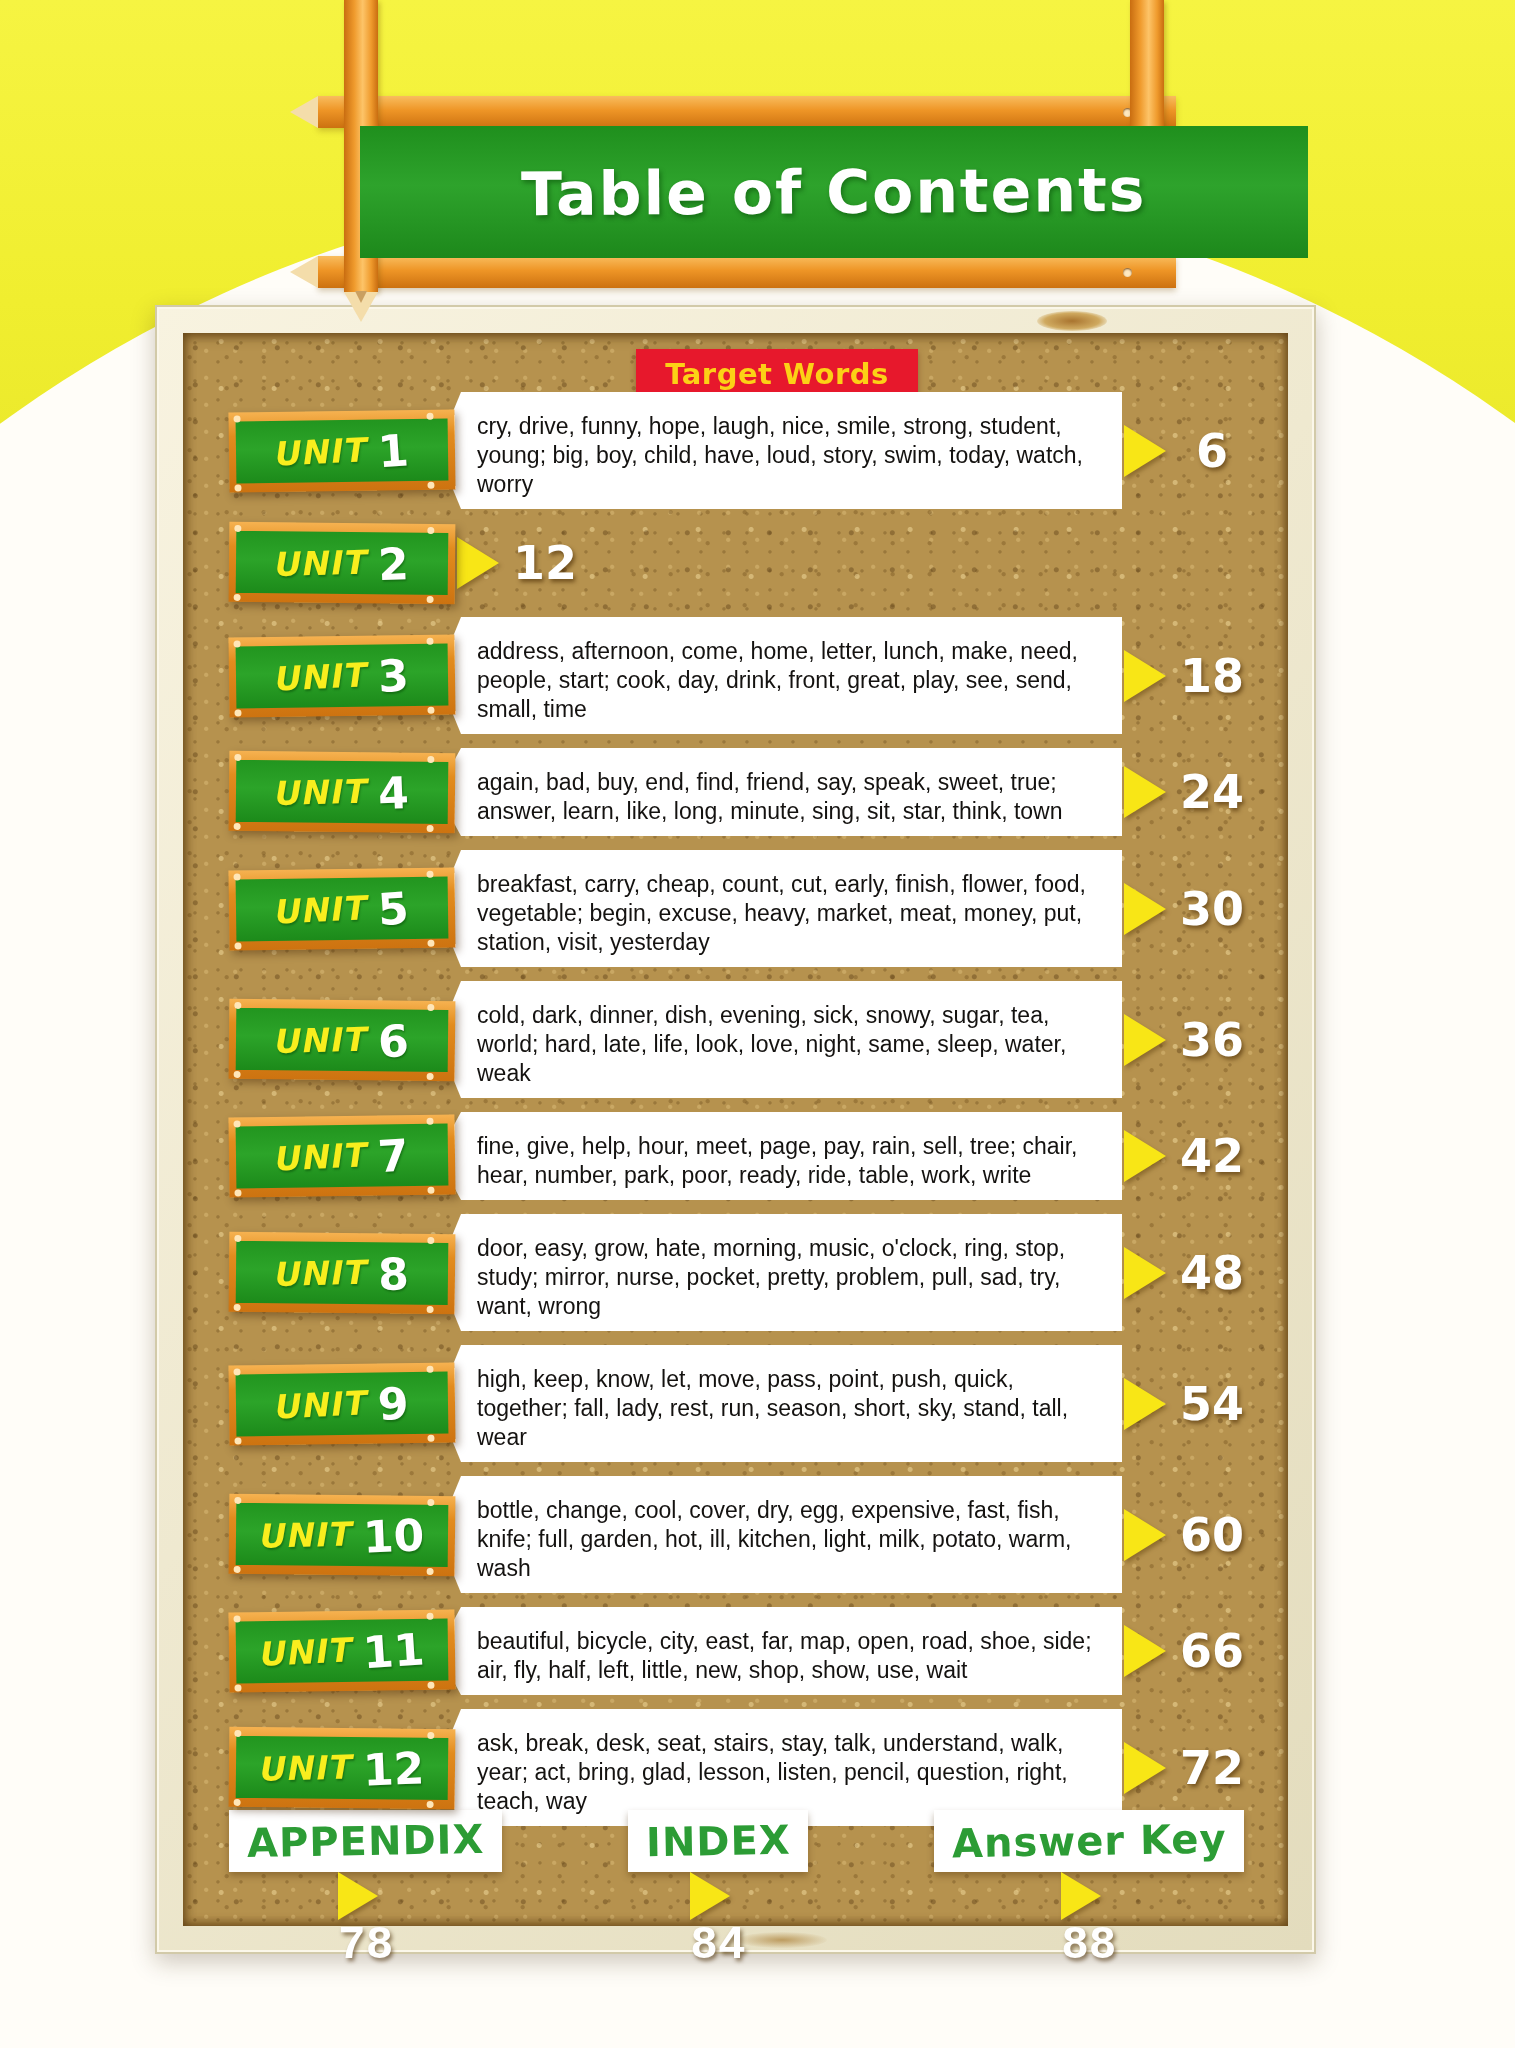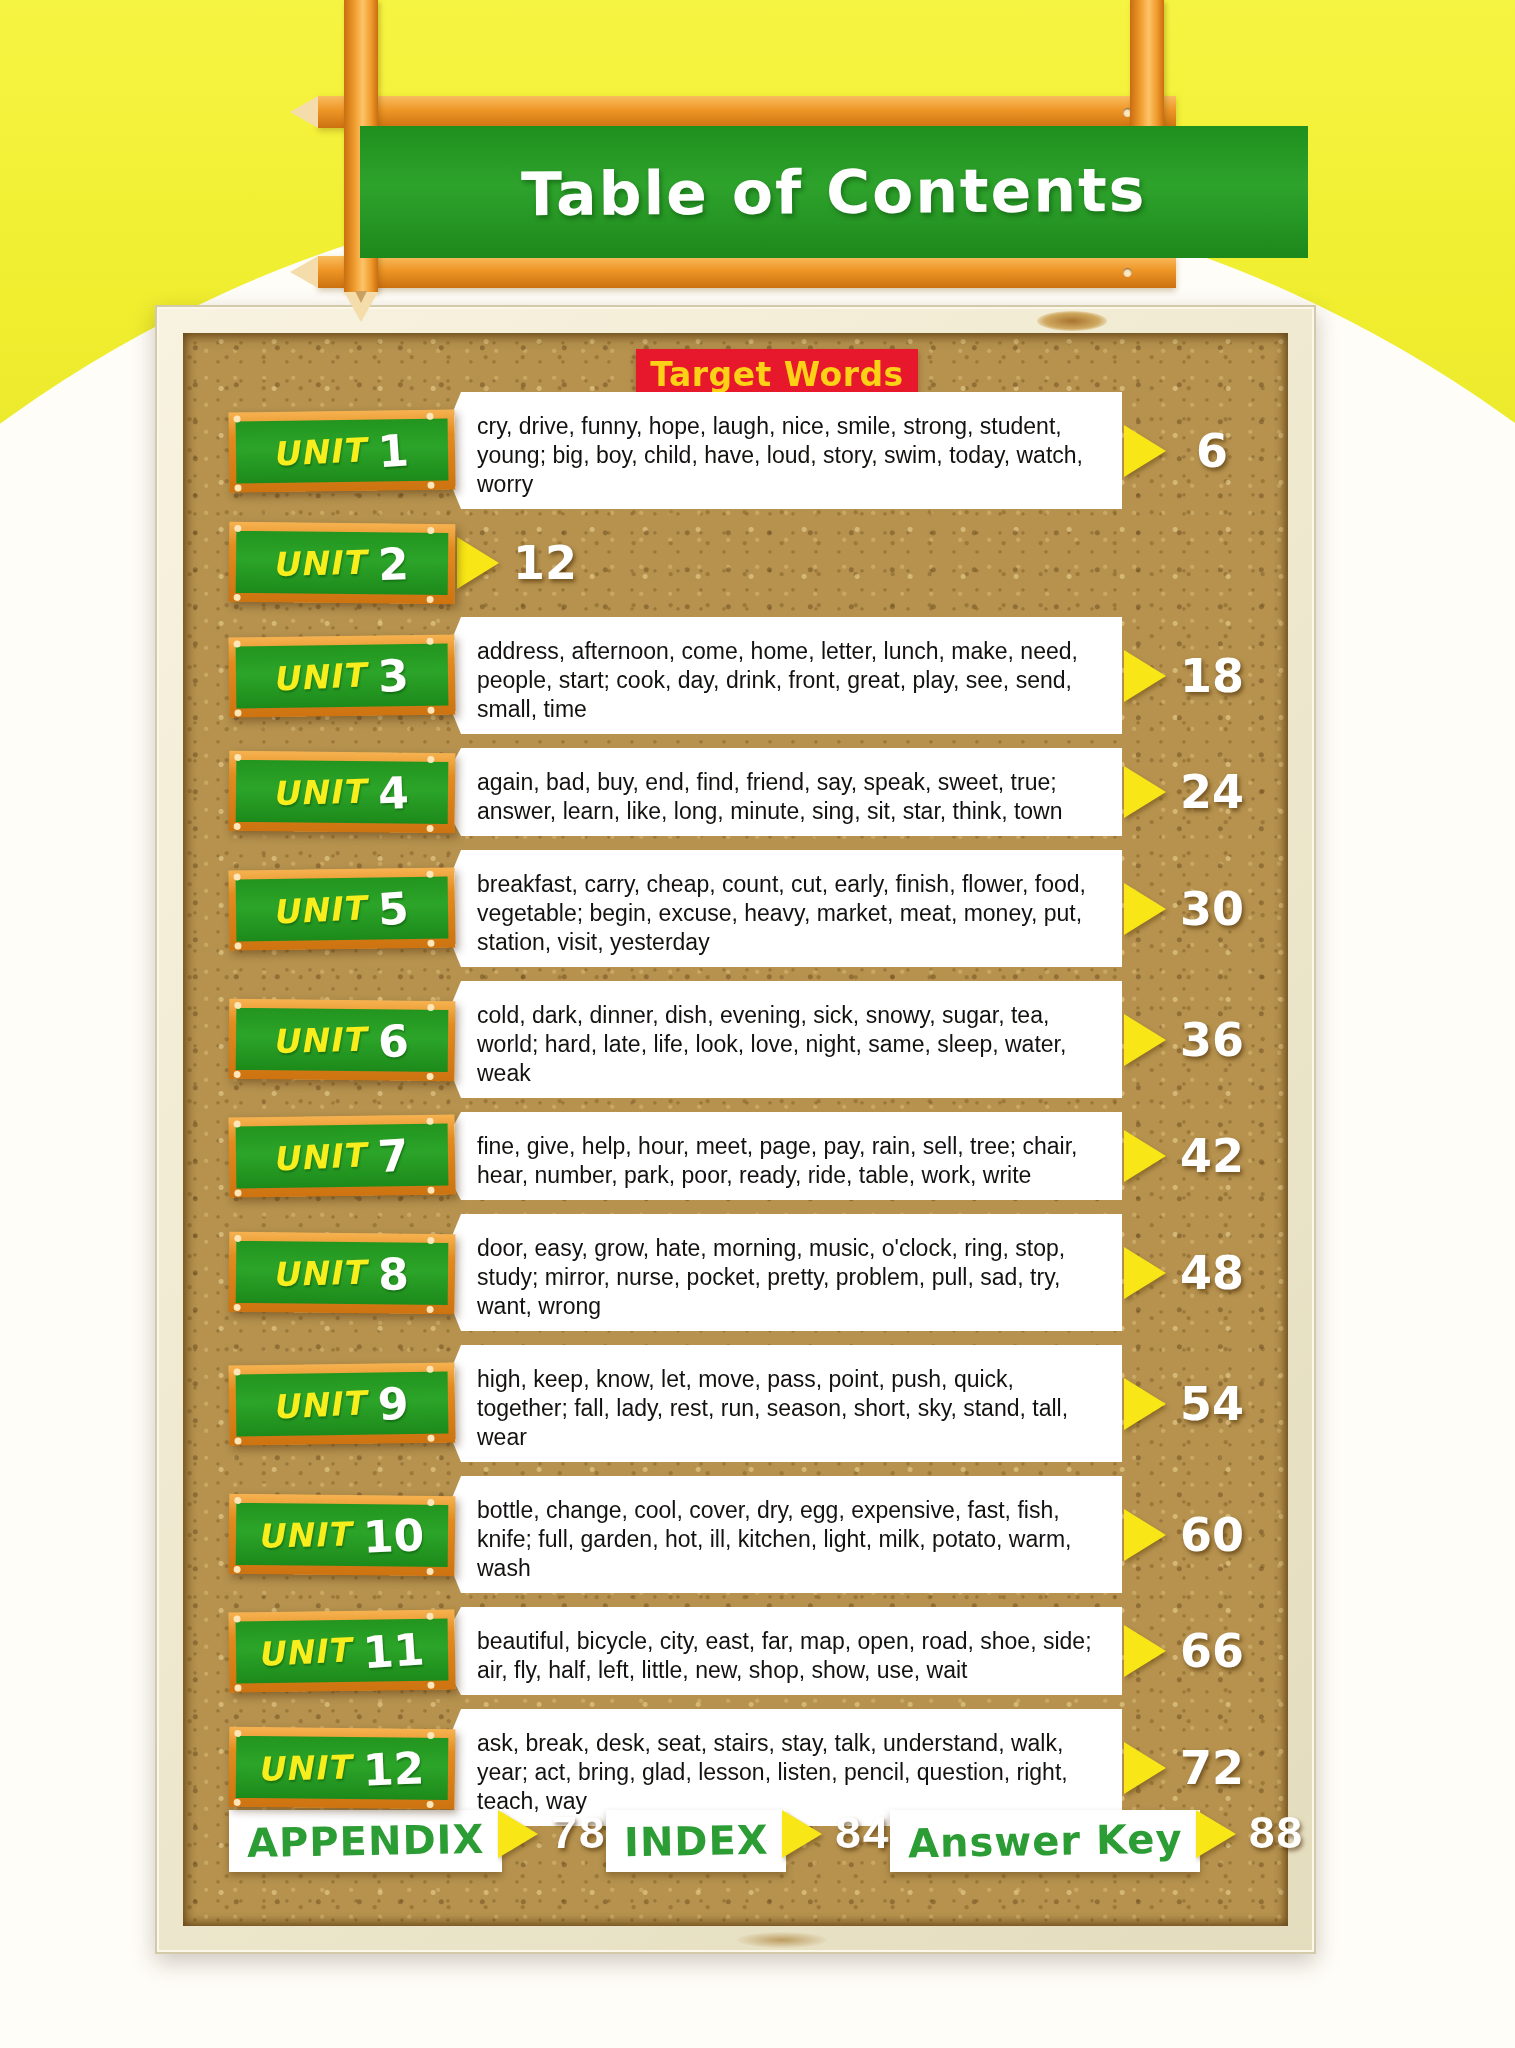--- a/index.html
+++ b/index.html
@@ -62,21 +62,21 @@
           radial-gradient(circle at 52% 52%, rgba(96,66,22,.33) 0 1.2px, rgba(0,0,0,0) 2.2px);
         background-size:41px 37px,53px 47px,37px 31px,29px 27px,23px 19px;
         box-shadow:inset 0 4px 12px rgba(80,50,10,.5), inset 0 -4px 10px rgba(80,50,10,.35),
                    inset 4px 0 10px rgba(80,50,10,.3), inset -4px 0 10px rgba(80,50,10,.3);}
 
   
   .target-badge{position:absolute;left:453px;top:16px;width:282px;height:50px;
         background:#e7182c;display:flex;align-items:center;justify-content:center;
         box-shadow:0 3px 6px rgba(70,20,10,.35);}
   .target-badge span{color:#fcd116;font-family:"DejaVu Sans",sans-serif;font-weight:bold;
-        font-size:33px;letter-spacing:.5px;}
+        font-size:29px;letter-spacing:.5px;}
 
   
   .units{position:absolute;left:46px;top:59px;right:30px;
         display:flex;flex-direction:column;gap:14px;}
   .unit-row{display:flex;align-items:center;position:relative;}
   .unit-sign{flex:0 0 auto;width:212px;padding:9px 7px;position:relative;z-index:2;
         background:linear-gradient(180deg,#f6b250 0%,#e28c1e 30%,#cd7310 100%);
         box-shadow:3px 4px 8px rgba(60,30,0,.4);}
   .unit-row:nth-child(odd) .unit-sign{transform:rotate(-0.8deg);}
   .unit-row:nth-child(even) .unit-sign{transform:rotate(0.6deg);}
@@ -99,21 +99,21 @@
         border-top:26px solid transparent;border-bottom:26px solid transparent;
         border-left:42px solid #f8e616;
         filter:drop-shadow(2px 3px 2px rgba(80,50,0,.4));}
   .page-num{flex:0 0 auto;width:92px;text-align:center;color:#ffffff;
         font-family:"DejaVu Sans",sans-serif;font-weight:bold;font-size:46px;
         text-shadow:2px 3px 4px rgba(70,40,0,.6);}
 
   
   .footer{position:absolute;left:46px;right:44px;top:1477px;
         display:flex;align-items:center;justify-content:space-between;}
-  .f-item{display:flex;align-items:flex-start;}
+  .f-item{display:flex;align-items:center;flex-direction:column;}
   .f-label-box{background:#ffffff;padding:8px 18px;box-shadow:0 4px 7px rgba(70,40,0,.35);}
   .f-label{color:#2c9c35;font-family:"DejaVu Sans",sans-serif;font-weight:bold;
         font-size:40px;letter-spacing:1px;transform:rotate(-1deg);display:inline-block;
         white-space:nowrap;}
   .f-arrow{width:0;height:0;margin:0 12px 0 -4px;
         border-top:24px solid transparent;border-bottom:24px solid transparent;
         border-left:40px solid #f8e616;
         filter:drop-shadow(2px 3px 2px rgba(80,50,0,.4));}
   .f-num{color:#ffffff;font-family:Liberation Mono, monospace;font-weight:bold;font-size:46px;
         text-shadow:2px 3px 4px rgba(70,40,0,.6);}

